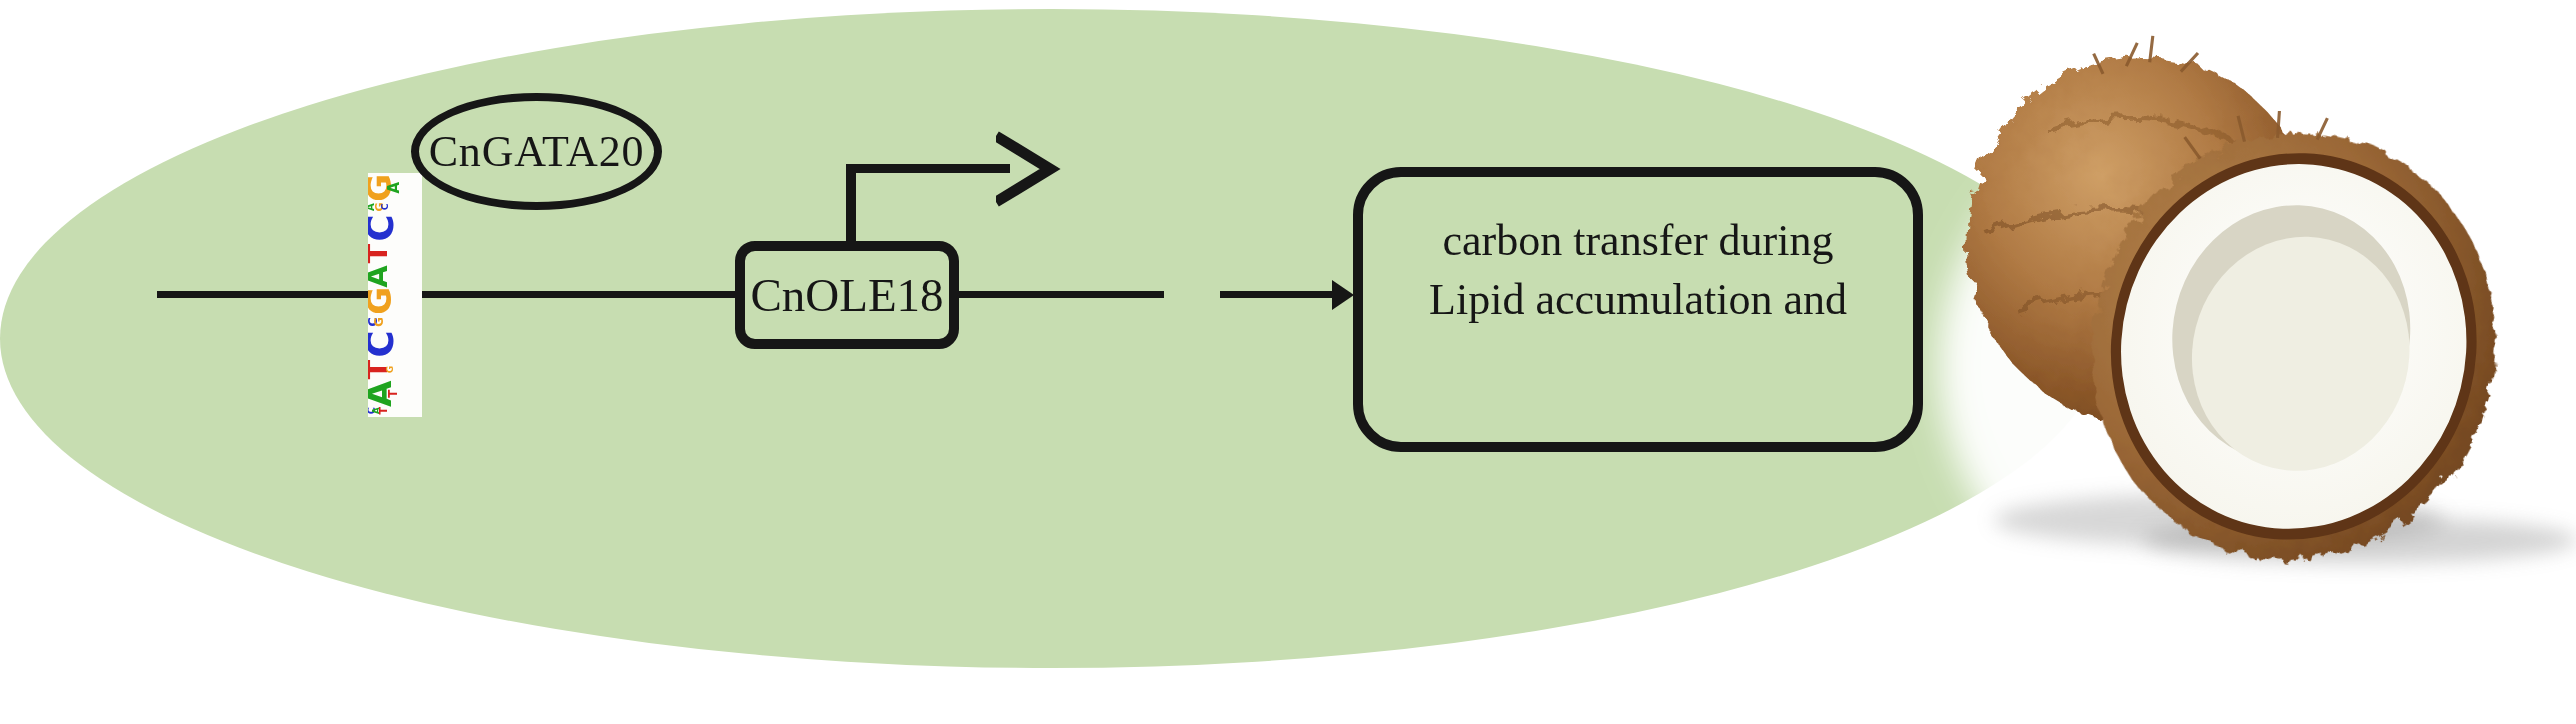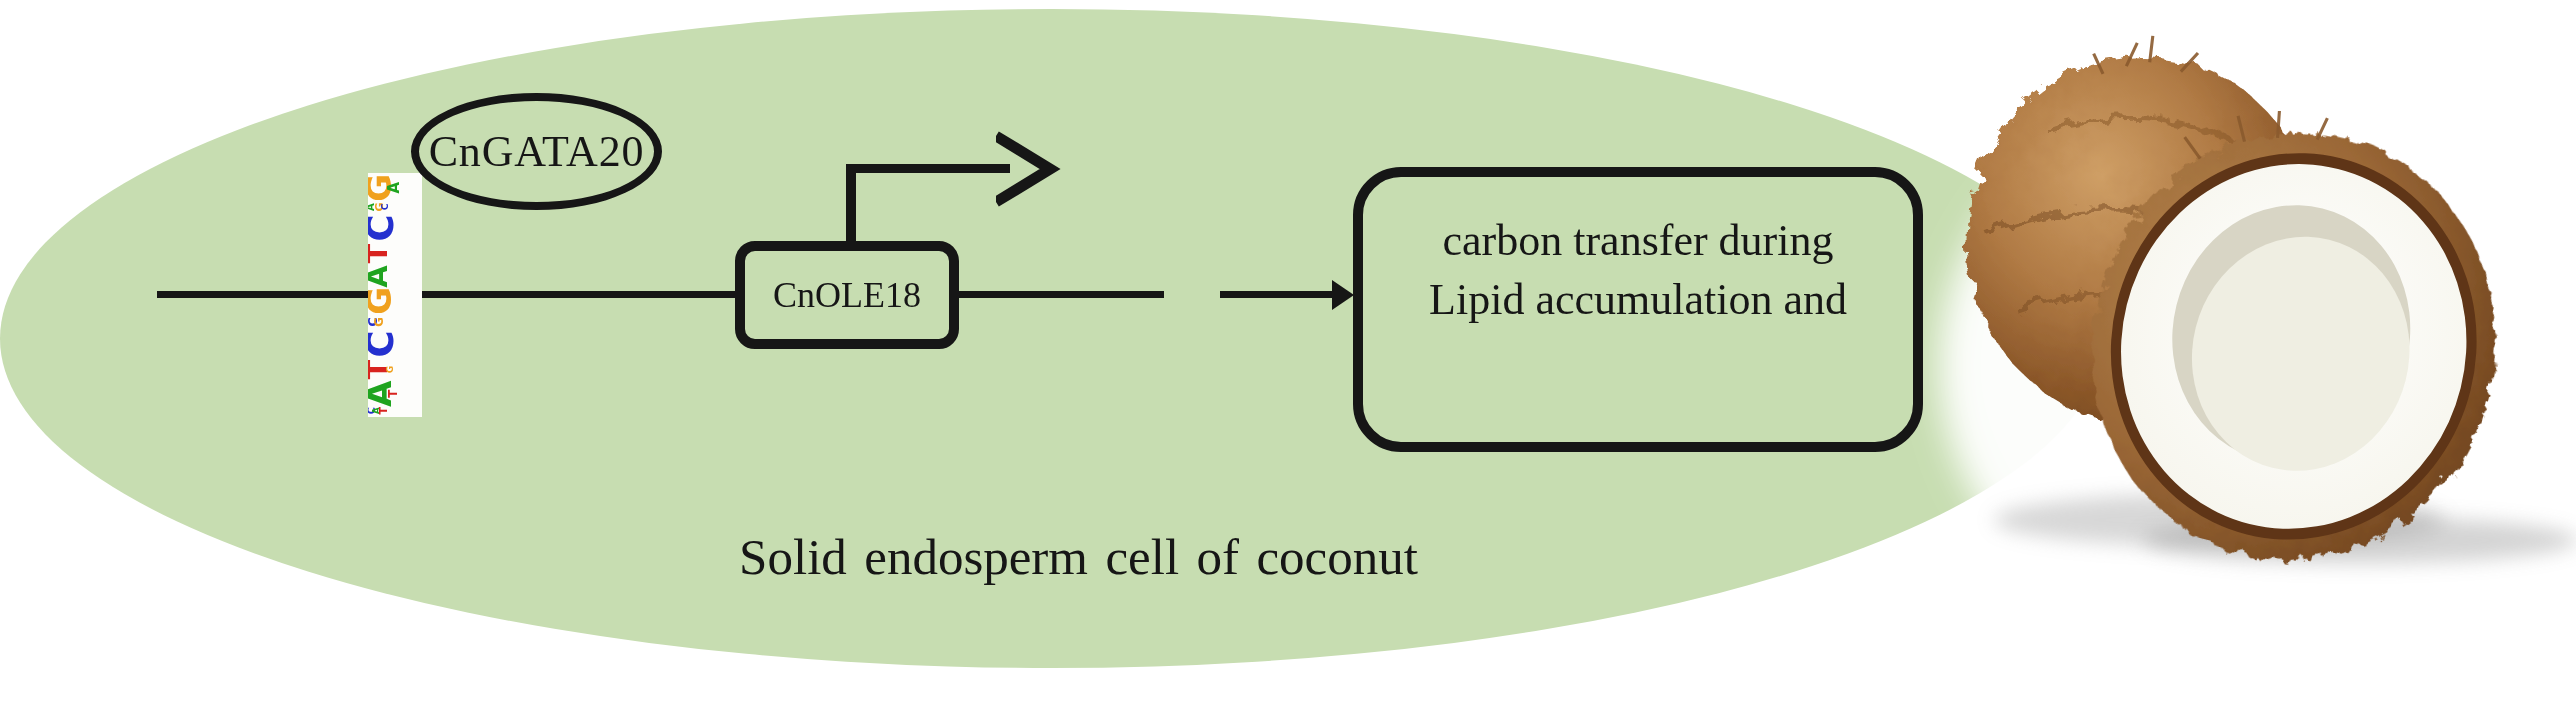--- a/index.html
+++ b/index.html
@@ -28,21 +28,21 @@
   
   .tf-ellipse{position:absolute;left:411px;top:93px;width:251px;height:117px;
               border:8.6px solid #161616;border-radius:50%;
               display:flex;align-items:center;justify-content:center;box-sizing:border-box;}
   .tf-ellipse span{font-size:44px;letter-spacing:0.8px;}
 
   
   .gene-box{position:absolute;left:735px;top:241px;width:224px;height:108px;
             border:10px solid #161616;border-radius:20px;background:#c7ddb1;
             display:flex;align-items:center;justify-content:center;box-sizing:border-box;}
-  .gene-box span{font-size:36px;}
+  .gene-box span{font-size:47px;}
 
   
   .outcome-box{position:absolute;left:1353px;top:167px;width:570px;height:285px;
                border:10px solid #161616;border-radius:48px;background:#c7ddb1;
                box-sizing:border-box;display:flex;flex-direction:column;align-items:center;
                padding-top:34px;}
   .outcome-box span{display:block;font-size:44px;line-height:59px;text-align:center;white-space:nowrap;}
 
   
   .caption{position:absolute;left:693px;top:528px;width:771px;text-align:center;
@@ -182,16 +182,15 @@
 
   <div class="gene-box">
     <span>CnOLE18</span>
   </div>
 
   <div class="outcome-box">
     <span>carbon transfer during</span>
     <span>Lipid accumulation and</span>
   </div>
 
-  <div class="caption">Solid endosperm cell of coconut</div>
 
 </div>
 
 
 </body></html>

